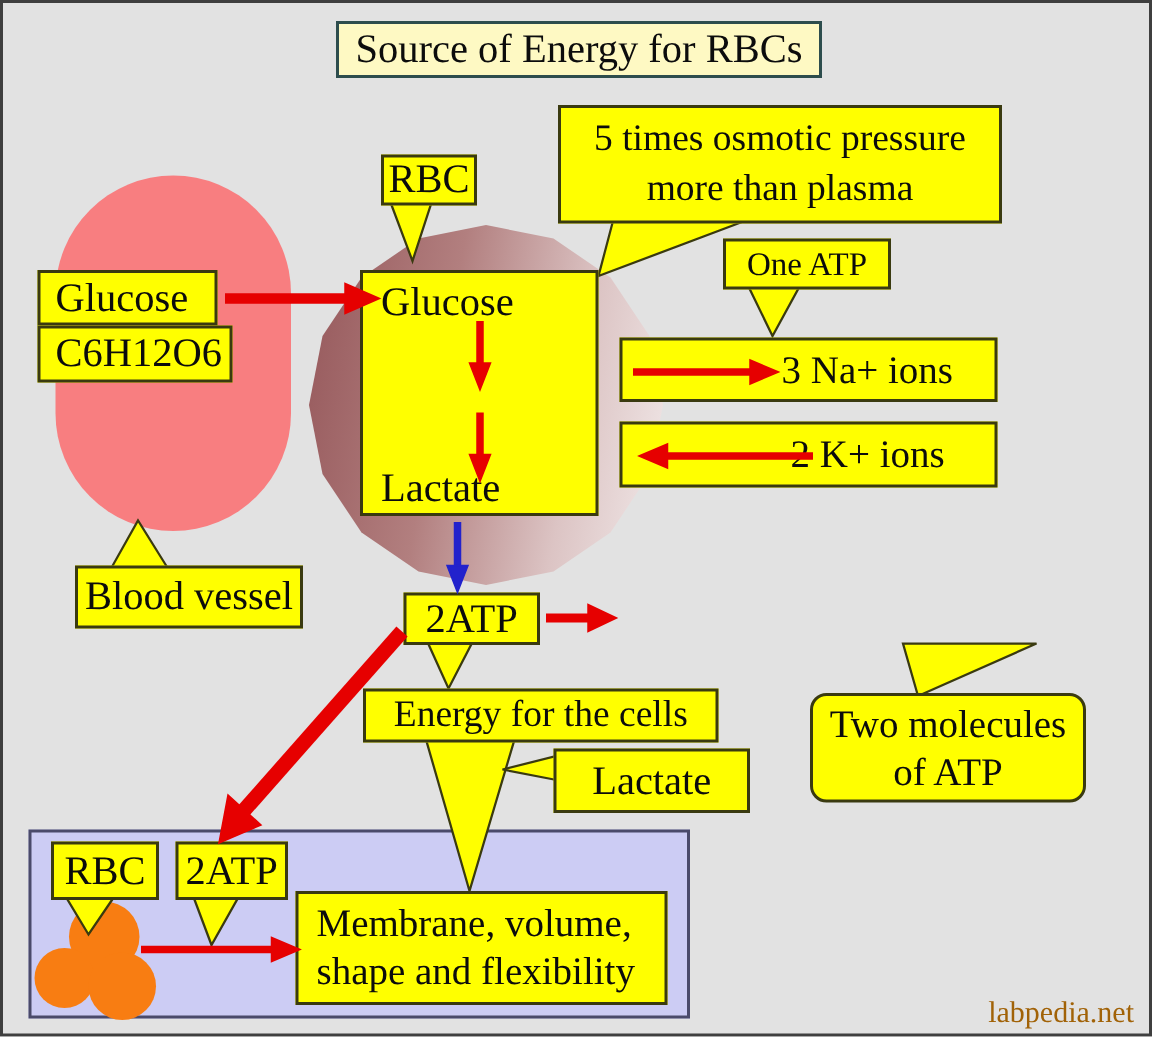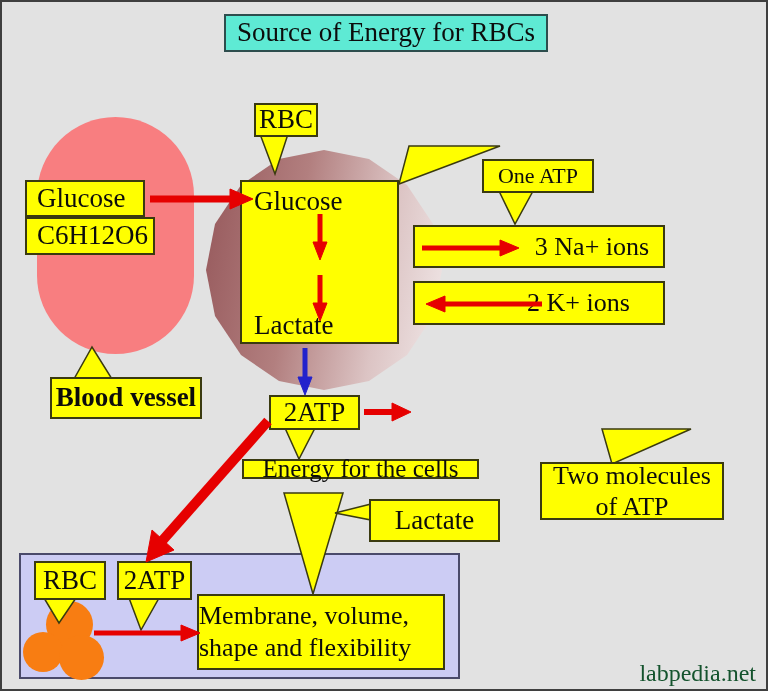--- a/index.html
+++ b/index.html
@@ -14,21 +14,21 @@
   #arrow-layer{z-index:4;}
 
   .ybox{
     position:absolute;box-sizing:border-box;z-index:3;
     background:#ffff00;border:2px solid #3a3a10;
     display:flex;align-items:center;justify-content:center;
     font-size:26px;line-height:1.15;white-space:nowrap;
   }
   .left-pad{justify-content:flex-start;padding-left:10px;}
 
-  #title-box{left:222px;top:12px;width:324px;height:38px;background:#5eead4;
+  #title-box{left:222px;top:12px;width:324px;height:38px;background:#fef9c3;
     border:2px solid #2d4d4d;font-size:27px;z-index:3;}
 
   
   #blood-vessel{left:35px;top:115px;width:157px;height:237px;background:#f87e80;
     border-radius:80px;z-index:0;}
   #rbc-cell{
     left:204px;top:148px;width:236px;height:240px;z-index:0;
     background:linear-gradient(100deg,#95575a 0%,#b27f7f 38%,#dcc4c4 72%,#f2eaea 100%);
     clip-path:polygon(236px 120px,227px 74px,201px 35px,163px 9px,118px 0px,73px 9px,
       35px 35px,9px 74px,0px 120px,9px 166px,35px 205px,73px 231px,118px 240px,
@@ -39,42 +39,42 @@
   .rbc-circle{position:absolute;border-radius:50%;background:#f87d12;z-index:1;}
   #rbc-c1{left:44px;top:599px;width:47px;height:47px;}
   #rbc-c2{left:21px;top:630px;width:40px;height:40px;}
   #rbc-c3{left:57px;top:633px;width:45px;height:45px;}
 
   
   #rbc-top-box{left:252px;top:101px;width:64px;height:34px;font-size:27px;}
   #osmotic-box{left:370px;top:68px;width:296px;height:79px;font-size:25px;
     white-space:normal;text-align:center;line-height:1.3;}
   #one-atp-box{left:480px;top:157px;width:112px;height:34px;font-size:22px;}
-  #na-box{left:411px;top:223px;width:252px;height:43px;justify-content:center;padding-left:106px;}
+  #na-box{left:411px;top:223px;width:252px;height:43px;justify-content:flex-start;padding-left:106px;}
   #k-box{left:411px;top:279px;width:252px;height:44px;justify-content:flex-start;padding-left:112px;}
   #glucose-src-box{left:23px;top:178px;width:120px;height:37px;font-size:27px;}
   #formula-box{left:23px;top:215px;width:130px;height:38px;font-size:27px;}
-  #vessel-label-box{left:48px;top:375px;width:152px;height:42px;font-size:27px;font-weight:bold;}
+  #vessel-label-box{left:48px;top:375px;width:152px;height:42px;font-size:27px;}
   #cell-box{left:238px;top:178px;width:159px;height:164px;display:block;}
   #cell-box span{position:absolute;left:12px;font-size:27px;}
   #cell-step-0{top:4px;}
   #cell-step-1{top:66px;}
   #cell-step-2{top:128px;}
   #atp2-box{left:267px;top:393px;width:91px;height:35px;font-size:27px;}
   #for-each-box{left:410px;top:391px;width:342px;height:38px;font-size:25px;}
-  #two-mol-box{left:538px;top:460px;width:184px;height:58px;font-size:26px;
-    white-space:normal;text-align:center;line-height:1.2;}
-  #energy-box{left:240px;top:457px;width:237px;height:20px;font-size:25px;}
+  #two-mol-box{left:538px;top:460px;width:184px;height:73px;font-size:26px;
+    white-space:normal;text-align:center;line-height:1.2;border-radius:11px;}
+  #energy-box{left:240px;top:457px;width:237px;height:36px;font-size:25px;}
   #maintain-box{left:367px;top:497px;width:131px;height:43px;font-size:27px;}
   #rbc-bottom-box{left:32px;top:559px;width:72px;height:39px;font-size:27px;}
   #atp2-bottom-box{left:115px;top:559px;width:75px;height:39px;font-size:27px;}
   #membrane-box{left:195px;top:592px;width:248px;height:76px;font-size:26px;
-    white-space:normal;text-align:left;justify-content:flex-start;line-height:1.25;}
+    white-space:normal;text-align:left;justify-content:flex-start;padding-left:12px;line-height:1.25;}
 
-  #watermark{right:10px;bottom:2px;font-size:24px;color:#14532d;z-index:3;}
+  #watermark{right:10px;bottom:2px;font-size:20px;color:#a16207;z-index:3;}
   .ptr{fill:#ffff00;stroke:#3a3a10;stroke-width:1.5;}
   .red{stroke:#e60000;fill:#e60000;}
   .blue{stroke:#2222cc;fill:#2222cc;}
 </style>
 </head>
 <body>
 
 <div id="stage">
 
   <div class="abs" id="blood-vessel"></div>
@@ -93,20 +93,21 @@
     <polygon class="ptr" points="282,491 341,491 311,592"></polygon>
     <polygon class="ptr" points="369,502 369,518 333,511"></polygon>
     <polygon class="ptr" points="600,427 689,427 610,462"></polygon>
     <polygon class="ptr" points="42,596 74,596 57,621"></polygon>
     <polygon class="ptr" points="127,596 157,596 139,628"></polygon>
   </svg>
 
   <div class="ybox" id="title-box">Source of Energy for RBCs</div>
 
   <div class="ybox" id="rbc-top-box">RBC</div>
+  <div class="ybox" id="osmotic-box">5 times osmotic pressure more than plasma</div>
   <div class="ybox" id="one-atp-box">One ATP</div>
   <div class="ybox" id="na-box">
     <span>3 Na+ ions</span>
   </div>
   <div class="ybox" id="k-box">
     <span>2 K+ ions</span>
   </div>
 
   <div class="ybox left-pad" id="glucose-src-box">Glucose</div>
   <div class="ybox left-pad" id="formula-box">C6H12O6</div>

